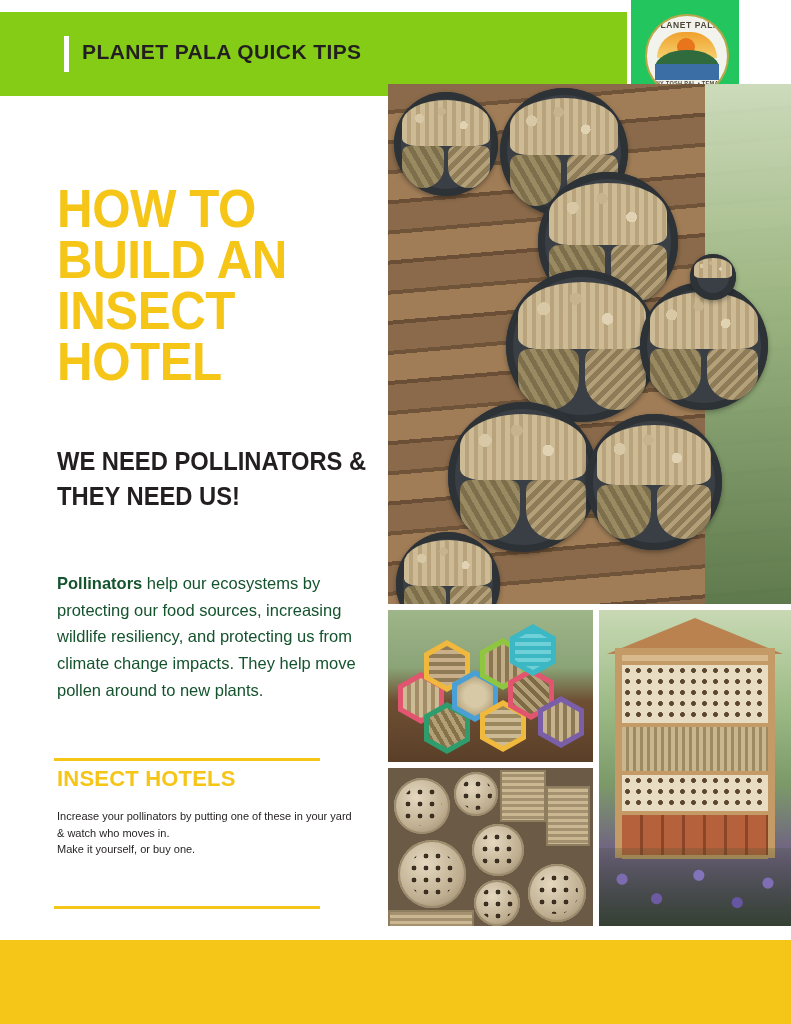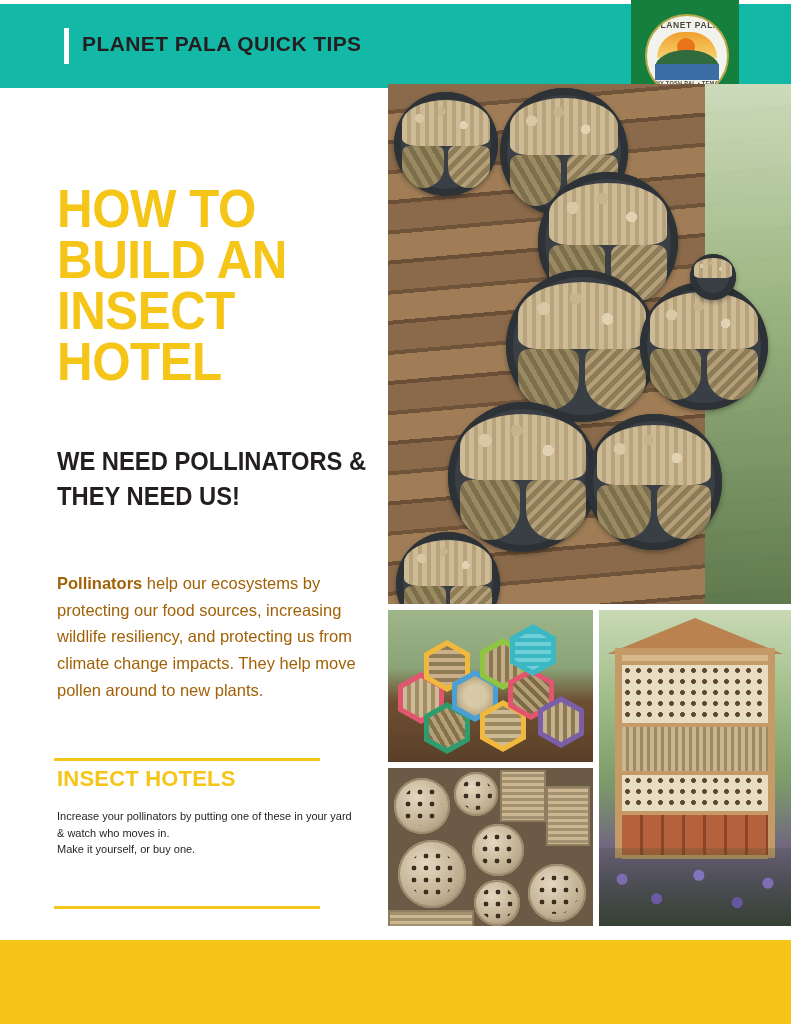--- a/index.html
+++ b/index.html
@@ -11,24 +11,24 @@
     height: 1024px;
     background: #ffffff;
     font-family: "Liberation Sans", sans-serif;
     overflow: hidden;
     position: relative;
   }
 
   
   .header {
     position: absolute;
-    left: 0; top: 4px;
-    width: 791px;
+    left: 0; top: 12px;
+    width: 627px;
     height: 84px;
-    background: #14b8a6;
+    background: #84cc16;
   }
   .header-rule {
     position: absolute;
     left: 64px; top: 24px;
     width: 5px; height: 36px;
     background: #ffffff;
   }
   .header-title {
     position: absolute;
     left: 82px; top: 28px;
@@ -37,21 +37,21 @@
     letter-spacing: 0.4px;
     color: #231f20;
     font-family: "Liberation Sans", sans-serif;
   }
 
   
   .logo-badge {
     position: absolute;
     left: 631px; top: 0;
     width: 108px; height: 152px;
-    background: #15803d;
+    background: #22c55e;
     clip-path: polygon(0 0, 100% 0, 100% 100%, 50% 86%, 0 100%);
     box-shadow: 0 0 0 0 transparent;
   }
   .logo-circle {
     position: absolute;
     left: 14px; top: 14px;
     width: 80px; height: 80px;
     border-radius: 50%;
     background: #f3f3ee;
     border: 2px solid #b8a84a;
@@ -130,21 +130,21 @@
     font-family: "Liberation Sans Narrow", "Liberation Sans", sans-serif;
     transform: scaleX(0.95);
     transform-origin: left top;
   }
   .body-para {
     position: absolute;
     left: 57px; top: 570px;
     width: 310px;
     font-size: 16.5px;
     line-height: 1.62;
-    color: #a16207;
+    color: #14532d;
   }
   .body-para b {
     font-weight: bold;
   }
 
   .rule-top {
     position: absolute;
     left: 54px; top: 758px;
     width: 266px; height: 3px;
     background: #f5c518;

